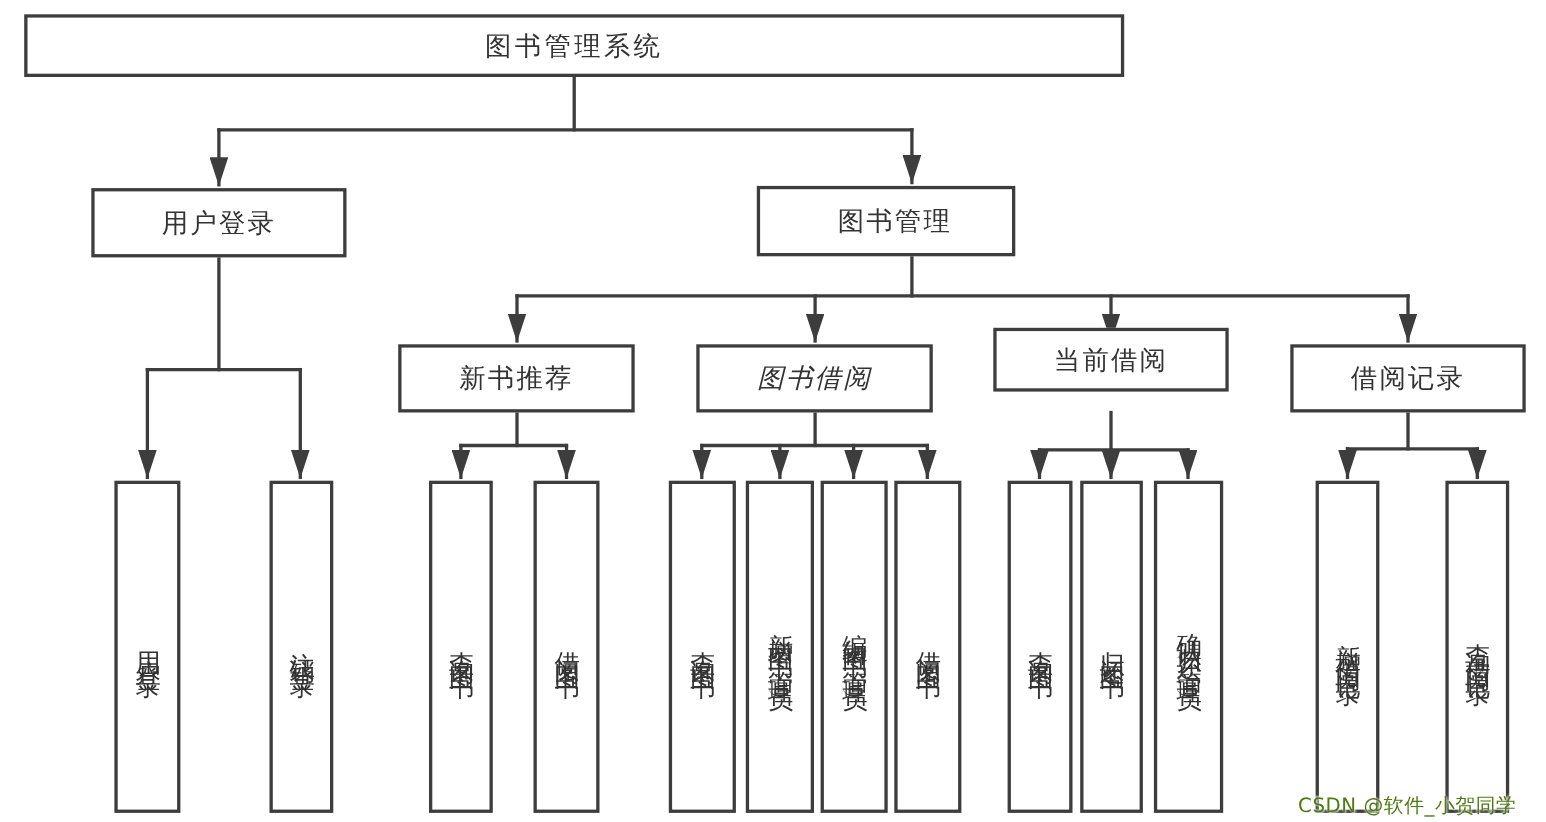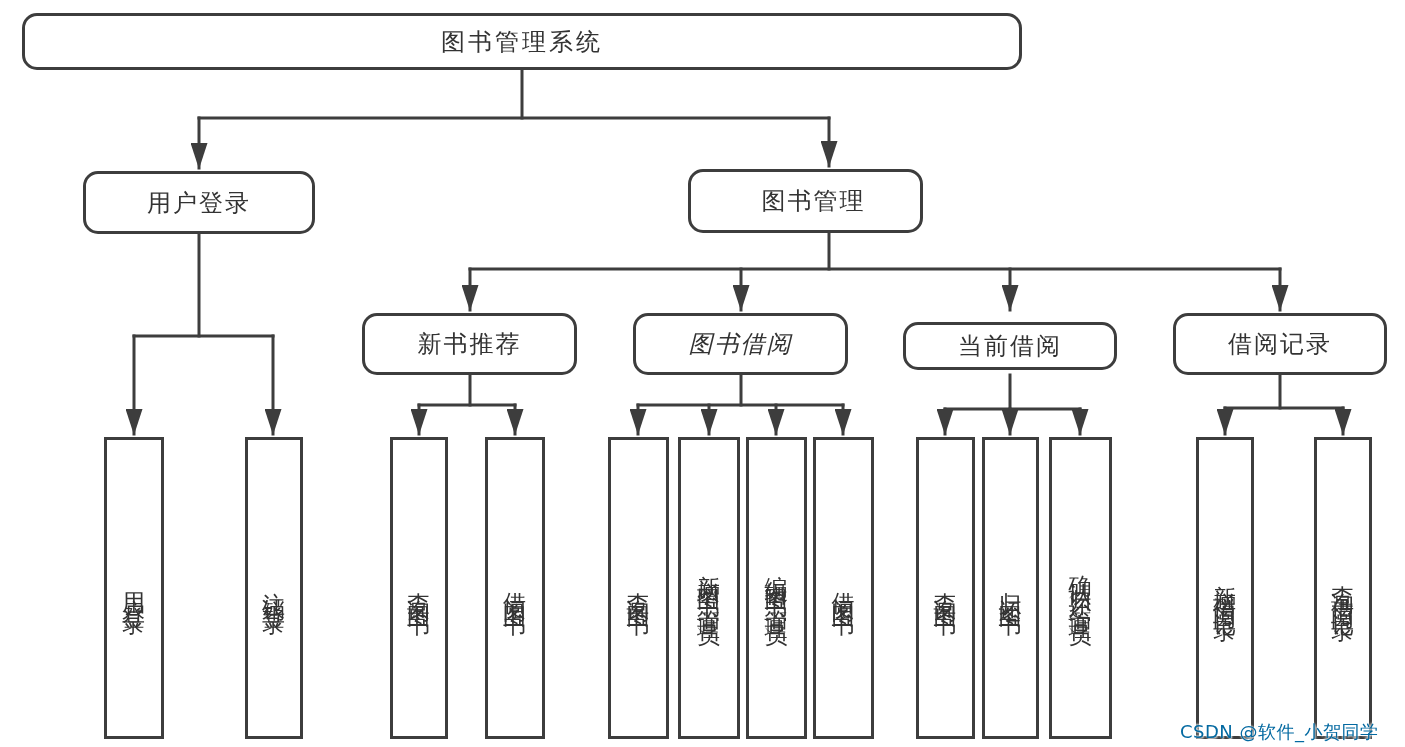--- a/index.html
+++ b/index.html
@@ -24,37 +24,36 @@
     color: #333333;
     display: flex;
     align-items: center;
     justify-content: center;
     text-align: center;
   }
   .node.horiz {
     font-size: 24px;
     letter-spacing: 2px;
     white-space: nowrap;
-    border-radius: 15px;
   }
   .node.root-box { font-size: 24px; letter-spacing: 3px; }
   .node.vert {
     writing-mode: vertical-rl;
     text-orientation: mixed;
     font-size: 23px;
     letter-spacing: 7px;
     line-height: 1.05;
   }
   .watermark {
     position: absolute;
     left: 1180px;
     top: 720px;
     width: 225px;
     font-size: 18px;
-    color: #0369a1;
+    color: #4d7c0f;
     letter-spacing: 0.5px;
     white-space: nowrap;
     text-shadow: 1px 1px 2px rgba(255,255,255,0.95), -1px -1px 2px rgba(255,255,255,0.95);
   }
 </style>
 </head>
 <body>
 
 <div class="canvas">
 
@@ -108,21 +107,21 @@
     </g>
   </svg>
 
   <div class="node horiz root-box" style="left:22px; top:13px; width:1000px; height:57px;">图书管理系统</div>
 
   <div class="node horiz" style="left:83px; top:171px; width:232px; height:63px;">用户登录</div>
   <div class="node horiz" style="left:688px; top:169px; width:235px; height:64px;padding-left:16px;">图书管理</div>
 
   <div class="node horiz" style="left:362px; top:313px; width:215px; height:62px;font-family:Liberation Mono, monospace;">新书推荐</div>
   <div class="node horiz" style="left:633px; top:313px; width:215px; height:62px;font-style:italic;">图书借阅</div>
-  <div class="node horiz" style="left:903px; top:322px; width:214px; height:48px;">当前借阅</div>
+  <div class="node horiz" style="left:903px; top:298px; width:214px; height:58px;">当前借阅</div>
   <div class="node horiz" style="left:1173px; top:313px; width:214px; height:62px;">借阅记录</div>
 
   <div class="node vert" style="left:104px; top:437px; width:60px; height:302px;">用户登录</div>
   <div class="node vert" style="left:245px; top:437px; width:58px; height:302px;">注销登录</div>
 
   <div class="node vert" style="left:390px; top:437px; width:58px; height:302px;">查询图书</div>
   <div class="node vert" style="left:485px; top:437px; width:60px; height:302px;">借阅图书</div>
 
   <div class="node vert" style="left:608px; top:437px; width:61px; height:302px;">查询图书</div>
   <div class="node vert" style="left:678px; top:437px; width:62px; height:302px;">新增图书（管理员）</div>

